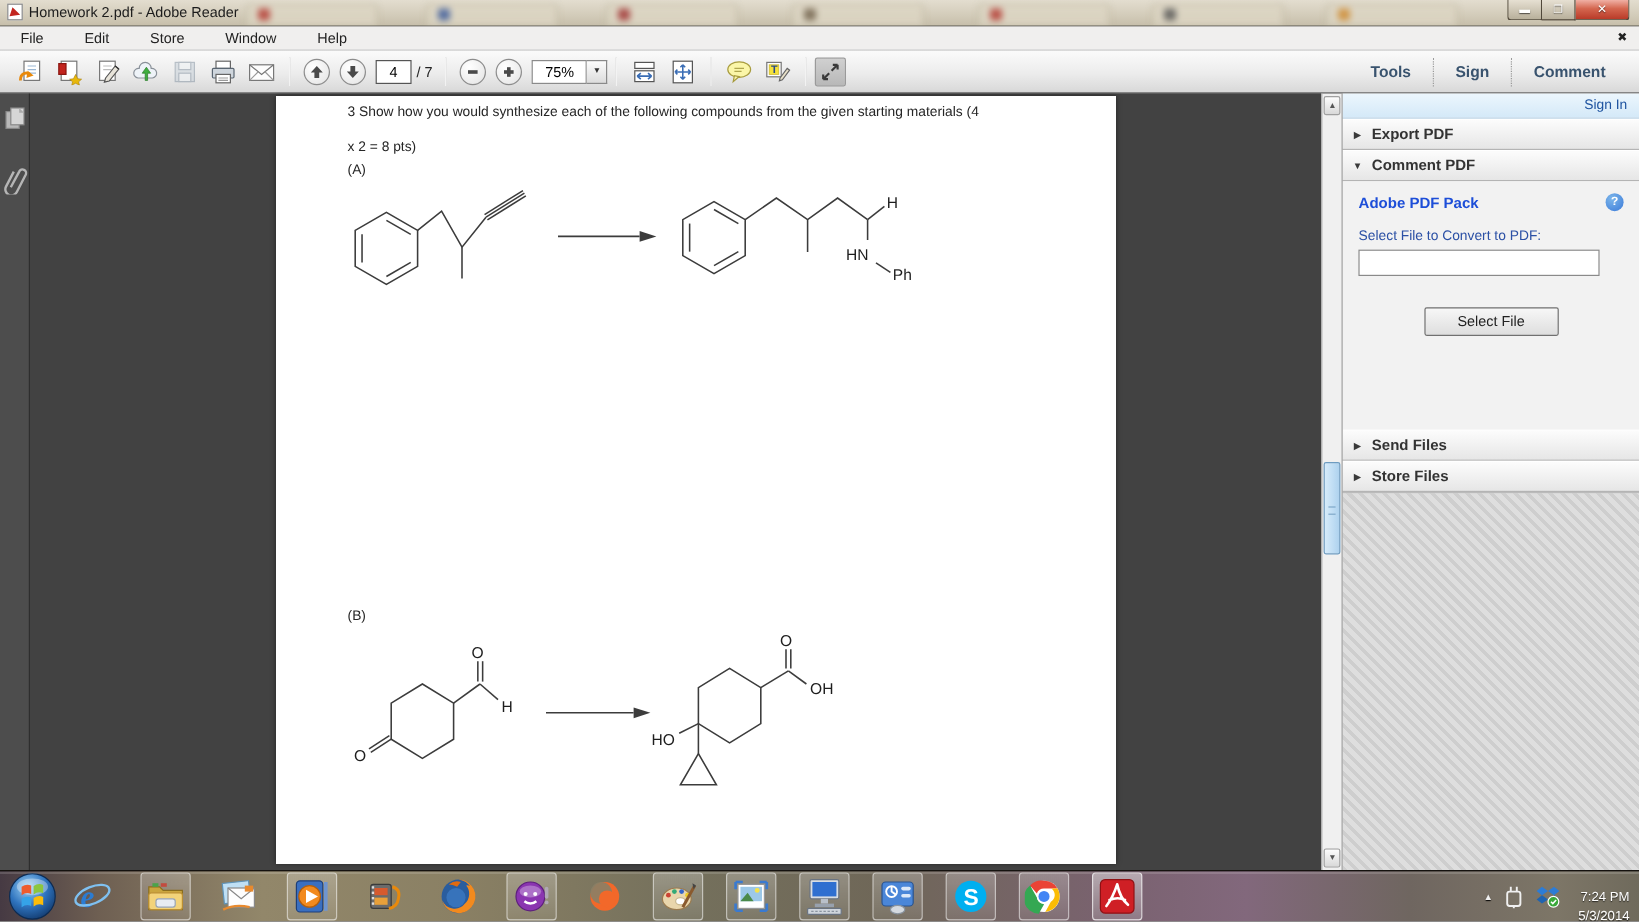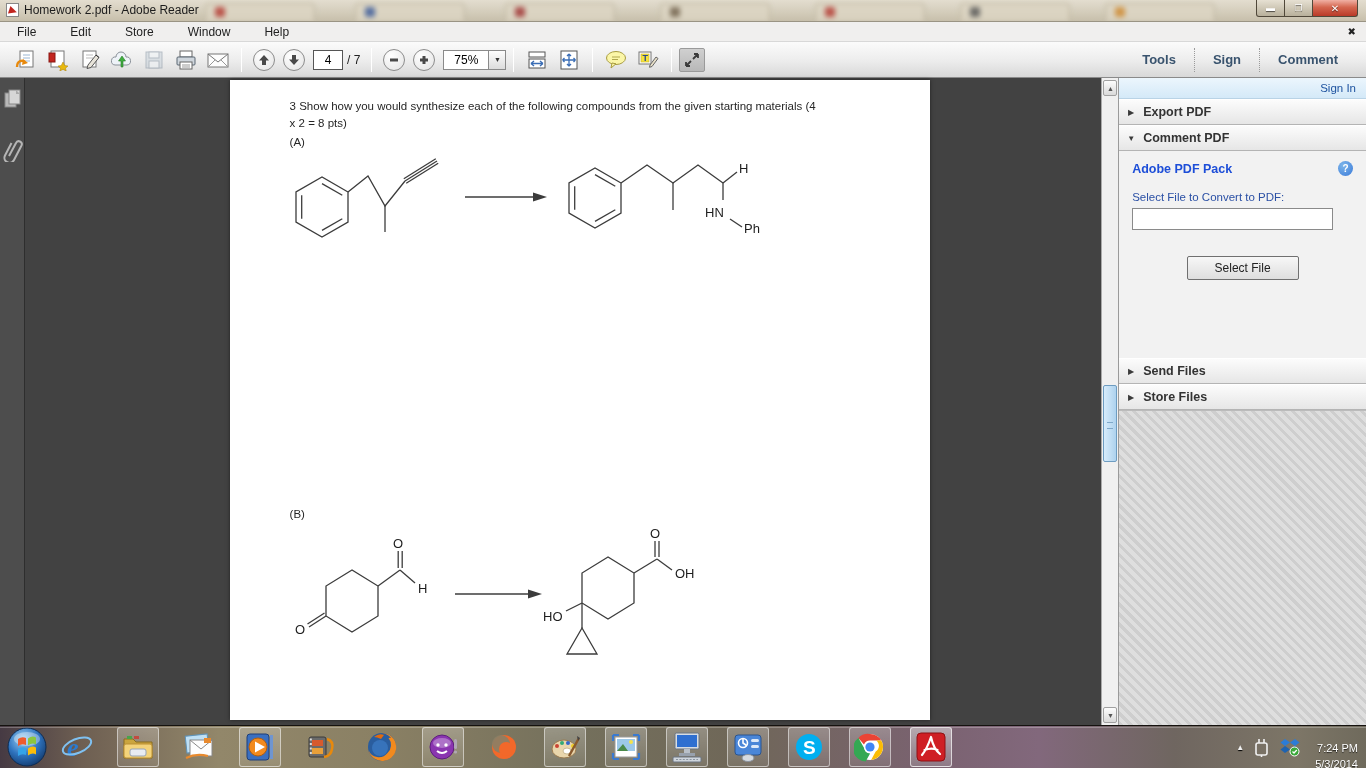--- a/index.html
+++ b/index.html
@@ -291,21 +291,21 @@
           <rect x="6" y="2" width="11" height="14" fill="#d6d6d6" stroke="#888"></rect>
           <polygon points="13,2 17,6 13,6" fill="#aaa"></polygon>
         </svg>
       <svg style="position:absolute;left:3px;top:58px" width="20" height="26" viewBox="0 0 20 26">
           <path d="M6,20 L13,7 a3,3 0 0 1 5.5,2.5 L11,24 a5,5 0 0 1 -9,-4.5 L8.5,7" fill="none" stroke="#b5b5b5" stroke-width="2"></path>
         </svg>
     </div>
 
     <div class="docarea">
       <div class="page">
-        <div class="qtext" style="top:20px;width:600px">3 Show how you would synthesize each of the following compounds from the given starting materials (4</div>
+        <div class="qtext" style="top:8px;width:600px">3 Show how you would synthesize each of the following compounds from the given starting materials (4</div>
         <div class="qtext" style="top:37px">x 2 = 8 pts)</div>
         <div class="qtext" style="top:56px">(A)</div>
         <div class="qtext" style="top:428px">(B)</div>
 
         <svg width="700" height="640" viewBox="0 0 700 640" style="position:absolute;left:0;top:0">
           <g stroke="#3c3c3c" stroke-width="1.3" fill="none">
 
             <polygon points="118,112 92,97 66,112 66,142 92,157 118,142"></polygon>
             <line x1="92" y1="103.6" x2="112.3" y2="115.3"></line>
             <line x1="112.3" y1="138.7" x2="92" y2="150.4"></line>

